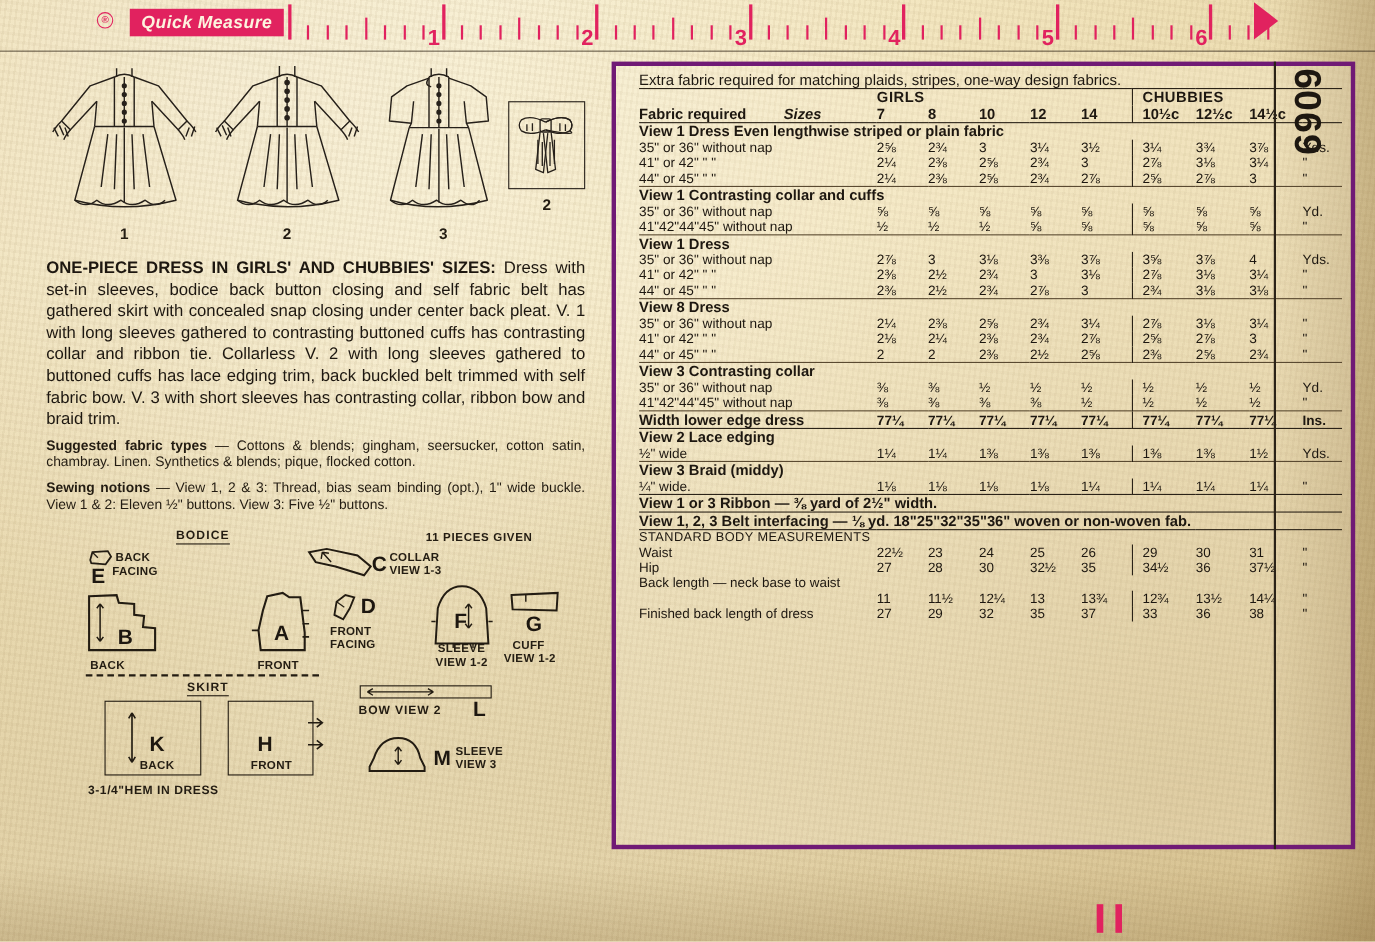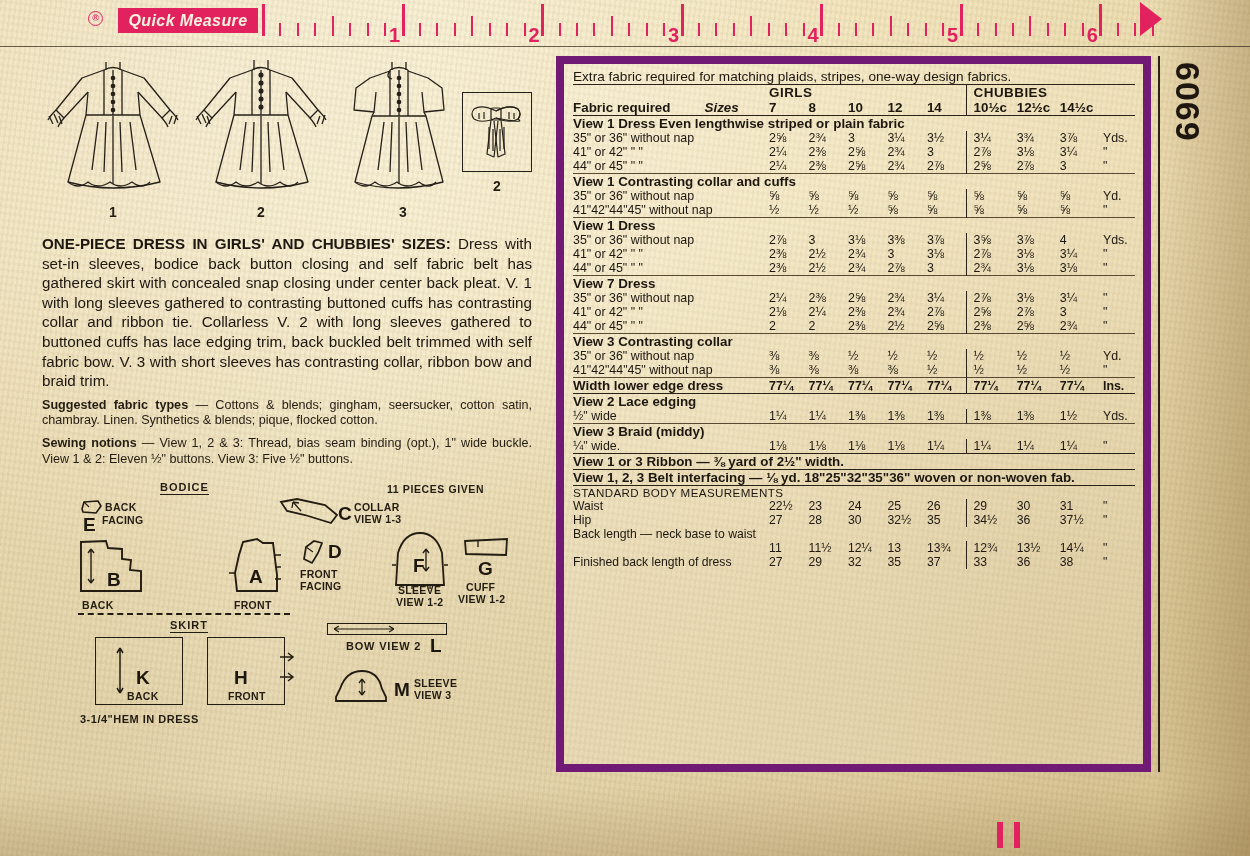--- a/index.html
+++ b/index.html
@@ -90,24 +90,24 @@
   #pieces{position:relative;margin-top:14px;height:250px;}
   .plabel{position:absolute;font-size:10.5px;font-weight:bold;letter-spacing:.3px;color:#231c12;}
   .pletter{position:absolute;font-size:19px;font-weight:bold;color:#1d1710;}
   .shdr{position:absolute;font-size:11px;font-weight:bold;letter-spacing:1px;
         border-bottom:1.6px solid #231c12;padding-bottom:1px;color:#231c12;}
   .pbox{position:absolute;border:1.9px solid #231c12;}
   .dashline{position:absolute;border-top:2px dashed #231c12;}
 
   
   #tablebox{
-    position:absolute;left:556px;top:56px;width:595px;height:716px;
-    border:8px solid #701a75;
+    position:absolute;left:556px;top:56px;width:676px;height:716px;
+    border:4px solid #701a75;
     background:rgba(255,250,232,.18);
-    padding:5px 8px 0 9px;
+    padding:5px 8px 0 21px;
   }
   table.ft{border-collapse:collapse;width:100%;font-size:12.4px;color:#1d1710;}
   table.ft td{padding:0; vertical-align:bottom; white-space:nowrap;}
   .r-extra td{font-size:13.6px;padding-bottom:3px;}
   .hr-full{border-bottom:1.3px solid #2a2217;}
   .hr-part{border-bottom:1.1px solid #5a4a31;}
   .lbl{width:205px;}
   .sz{width:44px;text-align:left;padding-left:2px;}
   .sep{width:9px;border-left:1.4px solid #2a2217;}
   .ch{width:46px;text-align:left;padding-left:6px;}
@@ -401,21 +401,21 @@
     <svg style="position:absolute;left:238px;top:170px;" width="16" height="34" viewBox="0 0 16 34">
       <path d="M0 6 L12 6 M8 2 L13 6 L8 10 M0 26 L12 26 M8 22 L13 26 L8 30" stroke="#231c12" stroke-width="1.5" fill="none"></path>
     </svg>
     <div class="pletter" style="left:192px;top:186px;">H</div>
     <div class="plabel" style="left:186px;top:209px;">FRONT</div>
 
     <div class="pbox" style="left:285px;top:142px;width:120px;height:12px;"></div>
     <svg style="position:absolute;left:290px;top:144px;" width="70" height="8" viewBox="0 0 70 8">
       <path d="M2 4 L62 4 M2 4 l5 -3 M2 4 l5 3 M62 4 l-5 -3 M62 4 l-5 3" stroke="#231c12" stroke-width="1.2" fill="none"></path>
     </svg>
-    <div class="plabel" style="left:304px;top:159px;font-size:11px;letter-spacing:.8px;">BOW  VIEW 2</div>
+    <div class="plabel" style="left:284px;top:159px;font-size:11px;letter-spacing:.8px;">BOW  VIEW 2</div>
     <div class="pletter" style="left:388px;top:154px;">L</div>
 
     <svg style="position:absolute;left:290px;top:186px;" width="70" height="38" viewBox="0 0 70 38">
       <path d="M4 30 L8 22 q6 -18 22 -18 q16 0 20 18 L54 30 L54 34 L4 34 Z" fill="none" stroke="#231c12" stroke-width="1.8"></path>
       <path d="M30 12 L30 28 M30 12 l-3 4 M30 12 l3 4 M30 28 l-3 -4 M30 28 l3 -4" stroke="#231c12" stroke-width="1.3" fill="none"></path>
     </svg>
     <div class="pletter" style="left:352px;top:198px;">M</div>
     <div class="plabel" style="left:372px;top:196px;">SLEEVE</div>
     <div class="plabel" style="left:372px;top:208px;">VIEW 3</div>
   </div>
@@ -553,21 +553,21 @@
           <td class="sz">2¾</td>
           <td class="sz">2⅞</td>
           <td class="sz">3</td>
           <td class="sep"></td>
           <td class="ch">2¾</td>
           <td class="ch">3⅛</td>
           <td class="ch">3⅛</td>
           <td class="unit">"</td>
         </tr>
         <tr>
-          <td class="vh" colspan="11">View 7   Dress</td>
+          <td class="vh" colspan="11">View 8   Dress</td>
         </tr>
         <tr>
           <td class="lbl ">35" or 36" without nap</td>
           <td class="sz">2¼</td>
           <td class="sz">2⅜</td>
           <td class="sz">2⅝</td>
           <td class="sz">2¾</td>
           <td class="sz">3¼</td>
           <td class="sep"></td>
           <td class="ch">2⅞</td>

